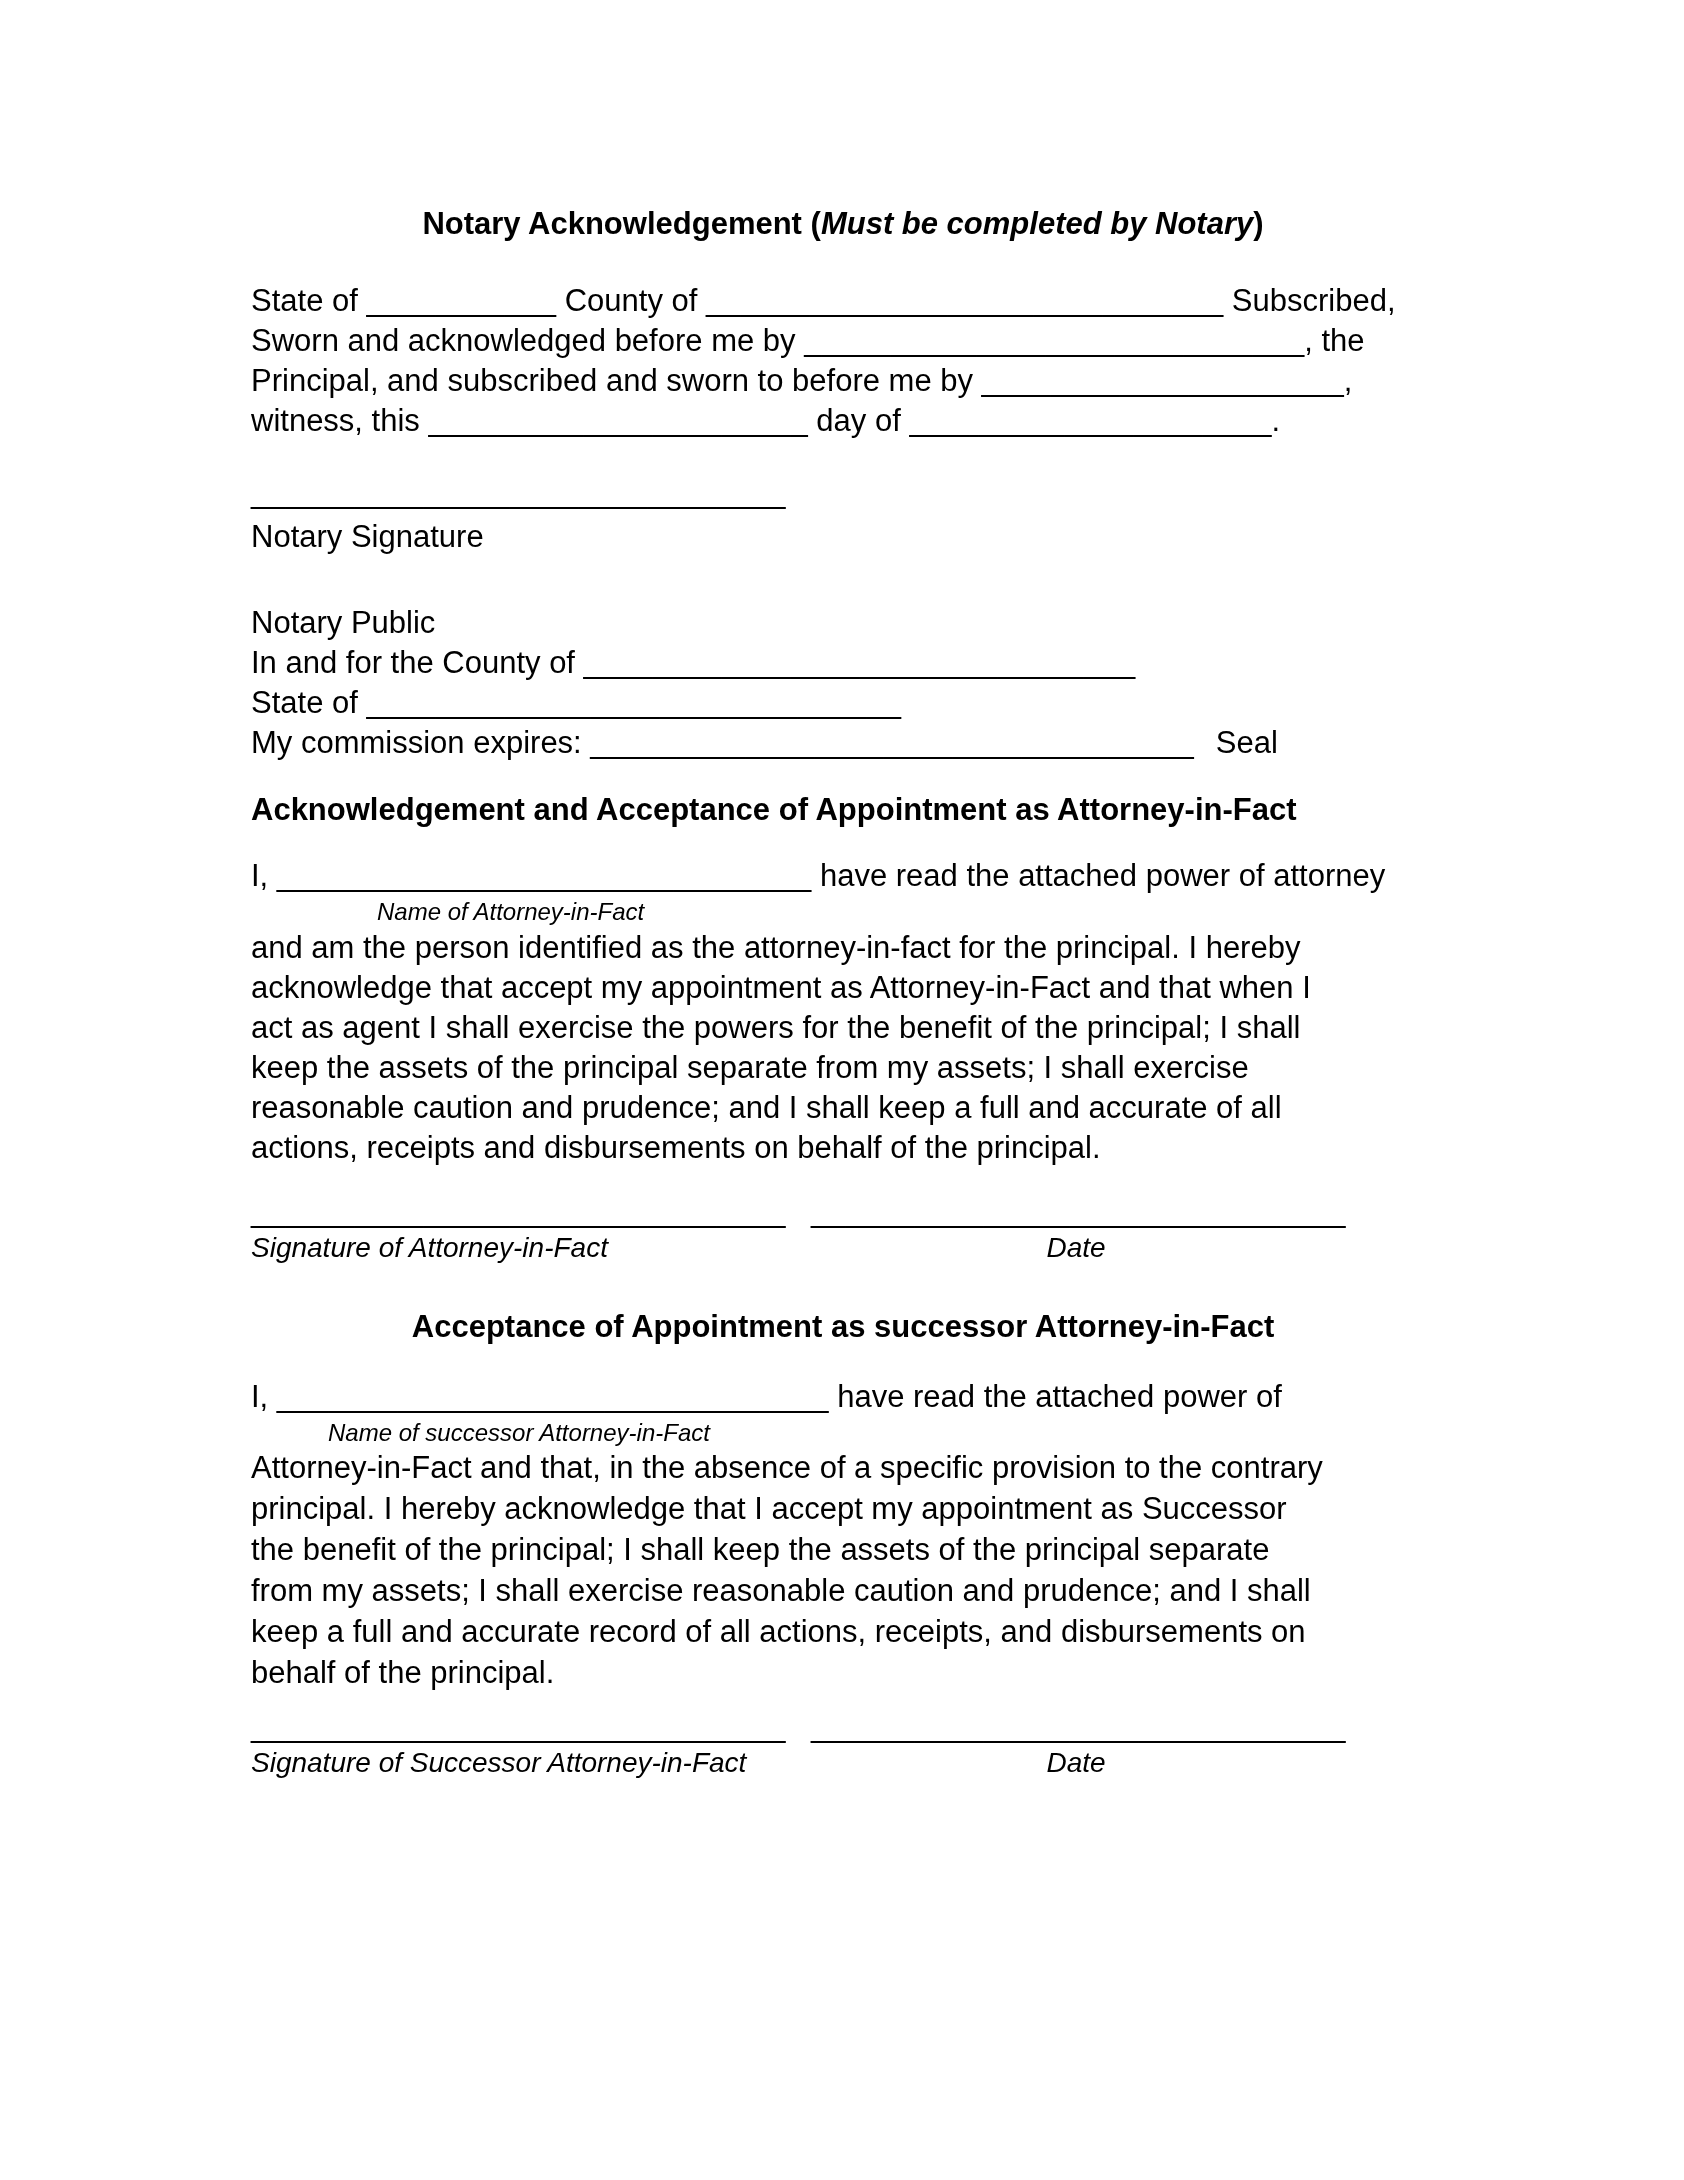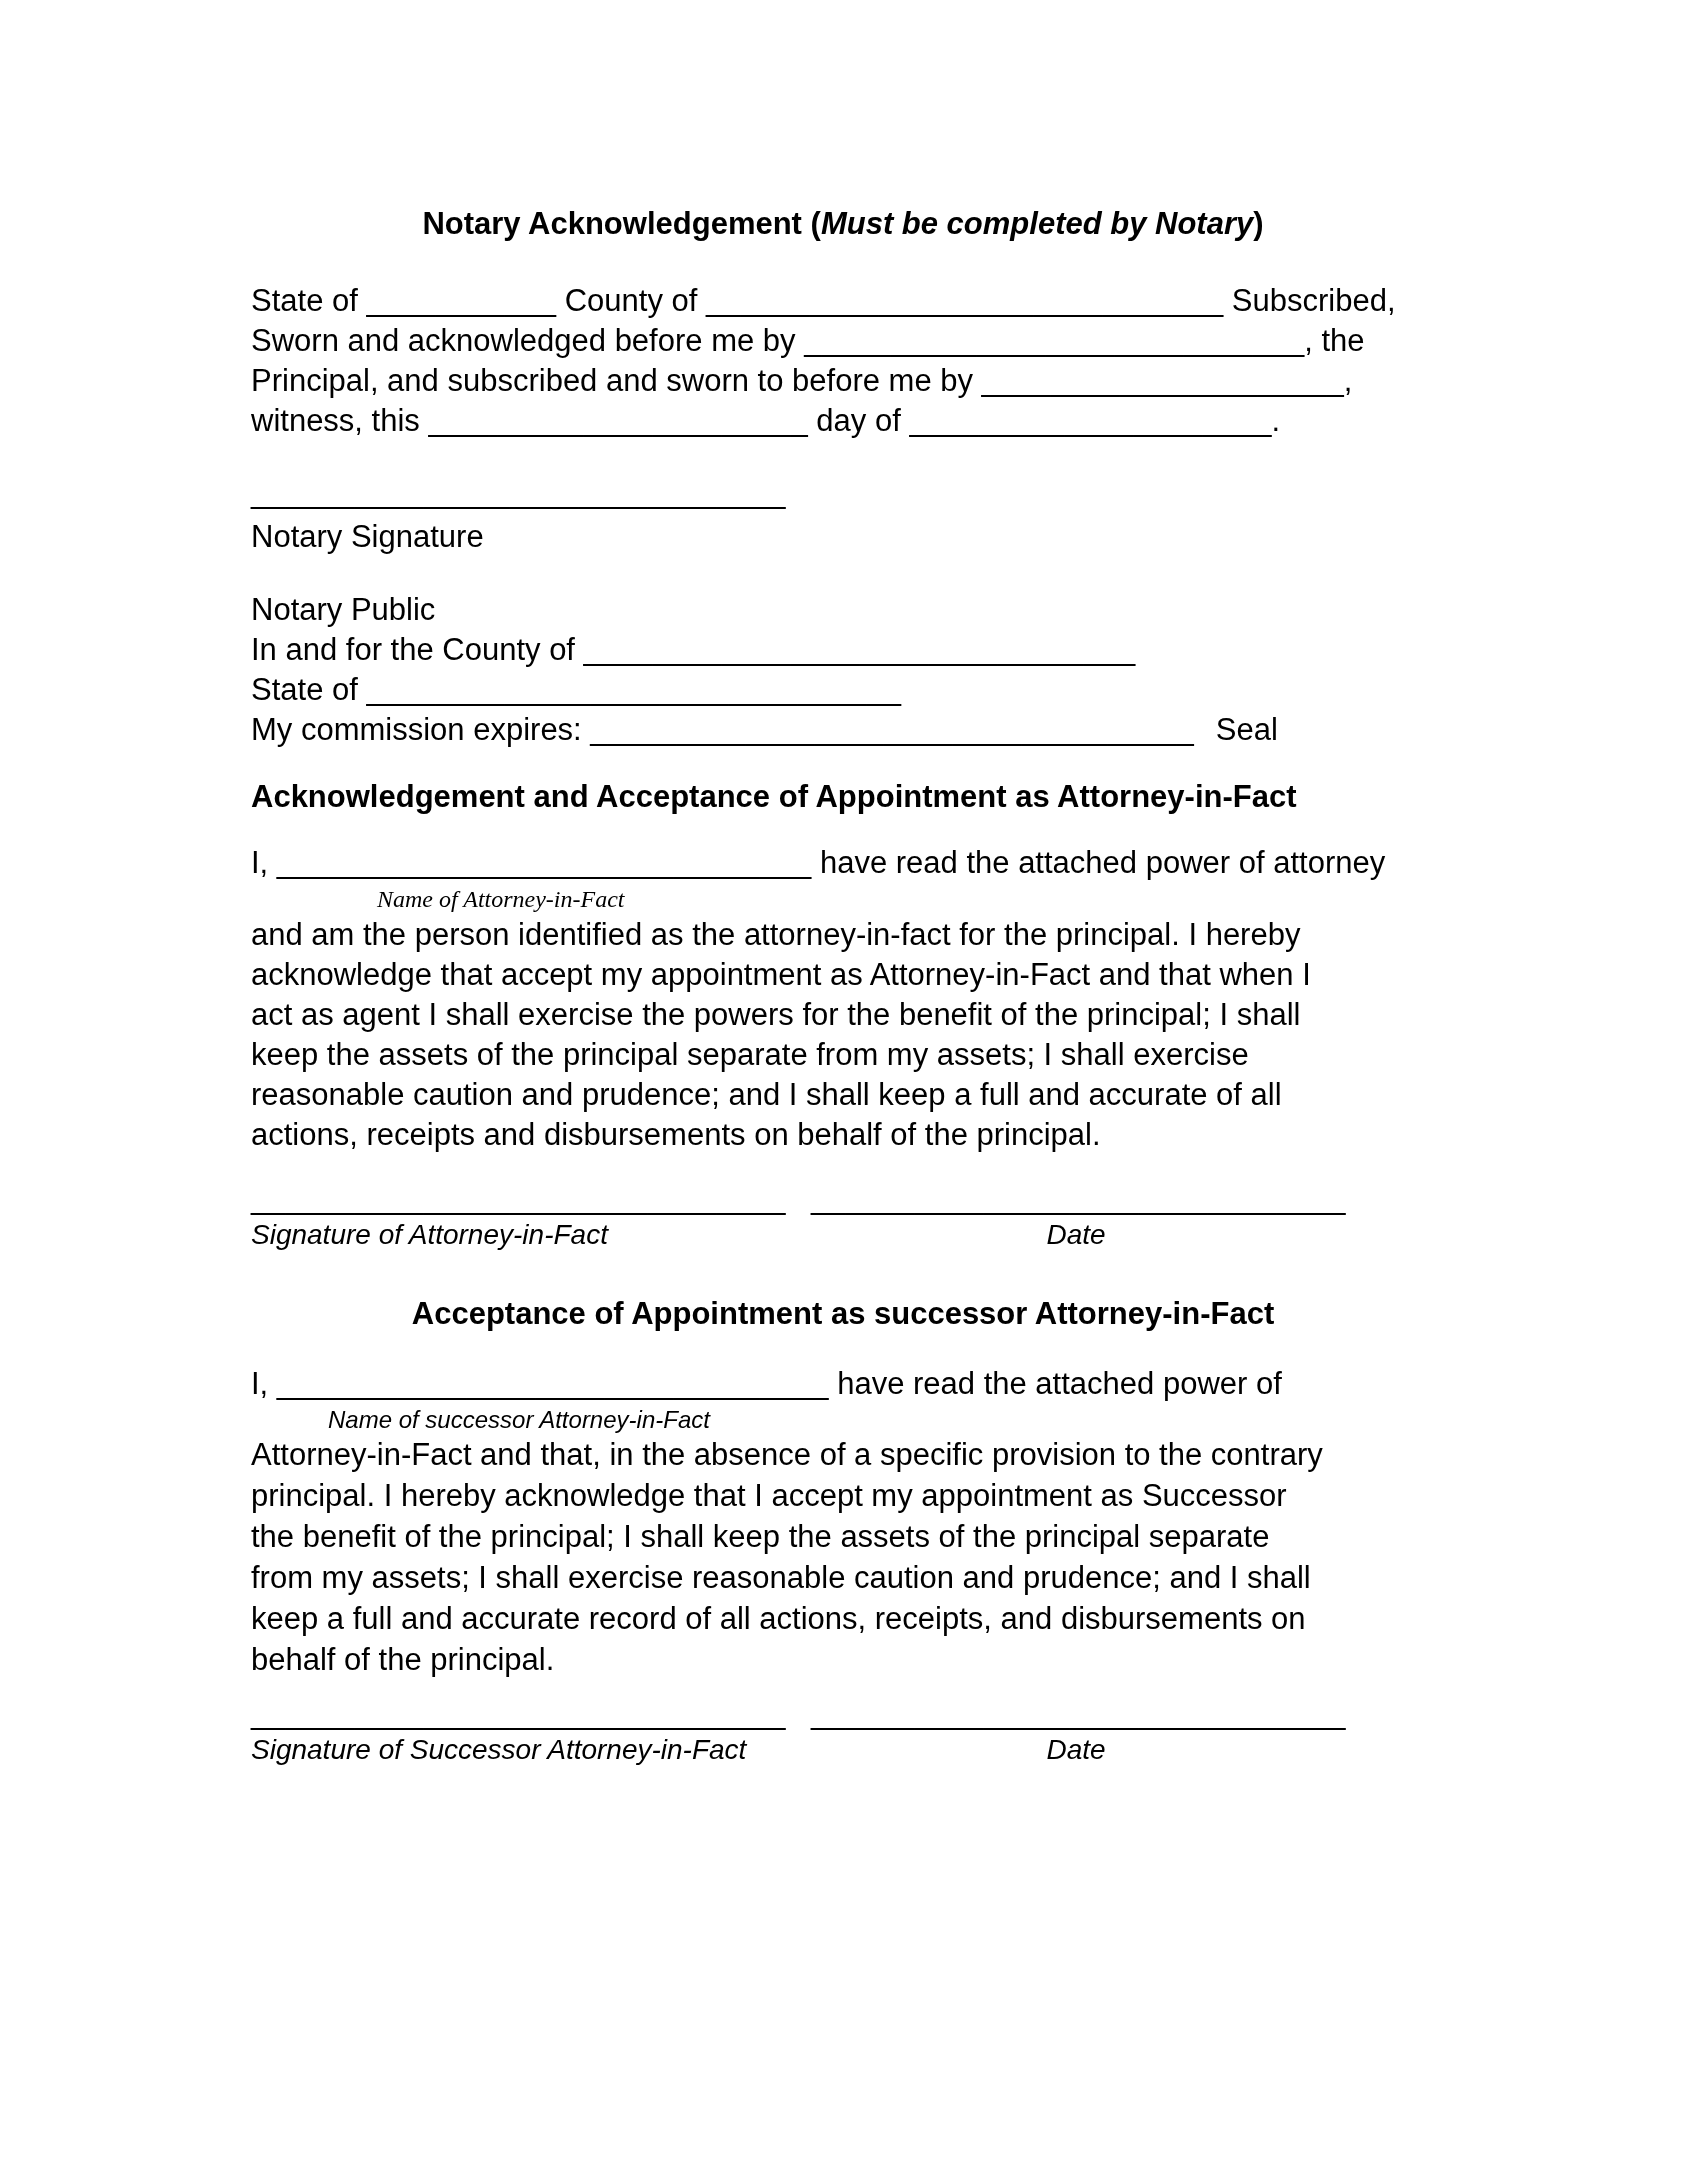--- a/index.html
+++ b/index.html
@@ -22,35 +22,35 @@
   .line { white-space: pre-wrap; }
   .doc-title {
     text-align: center;
     font-weight: bold;
     white-space: pre-wrap;
   }
   .doc-title .ital { font-style: italic; }
   .para1 { margin-top: 37px; }
   .nsig-underline { margin-top: 32px; }
   .nsig-label { margin-top: 4.3px; }
-  .notary-public { margin-top: 33px; }
+  .notary-public { margin-top: 46px; }
   .seal { margin-left: 22px; }
   .heading1 {
     font-weight: bold;
     margin-top: 26.4px;
     white-space: pre-wrap;
   }
   .intro-line1 { margin-top: 26.4px; }
   .caption {
     font-size: 24px;
     font-style: italic;
     line-height: 32px;
     white-space: pre-wrap;
   }
-  .cap1 { padding-left: 126px; font-family: Liberation Serif, serif; }
+  .cap1 { padding-left: 126px; }
   .cap2 { padding-left: 77px; }
   .para2 { margin-top: 0; }
   .sig-row {
     display: flex;
     gap: 28px;
   }
   .sig-row1 { margin-top: 24px; }
   .sig-row2 { margin-top: 13.6px; }
   .sig-col1 { width: 532px; }
   .sig-col2 { width: 530px; }

